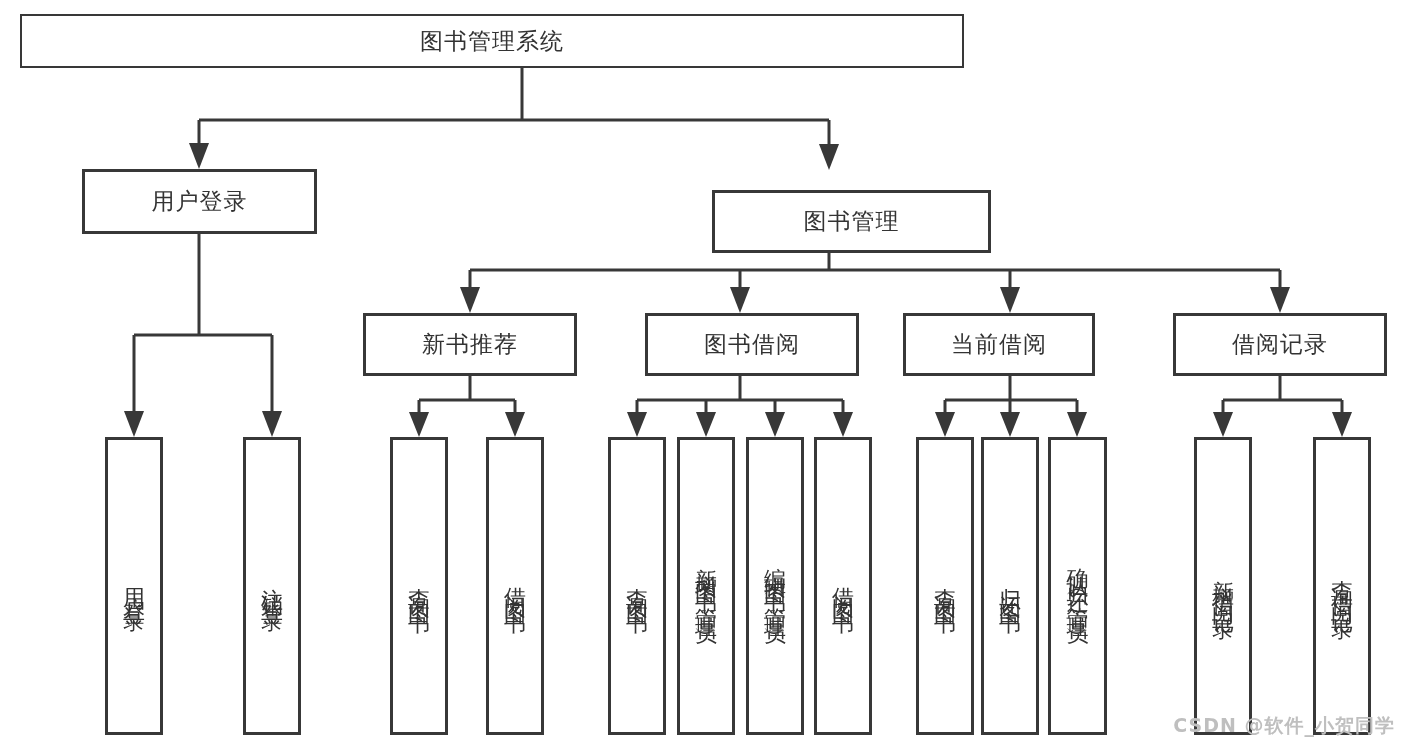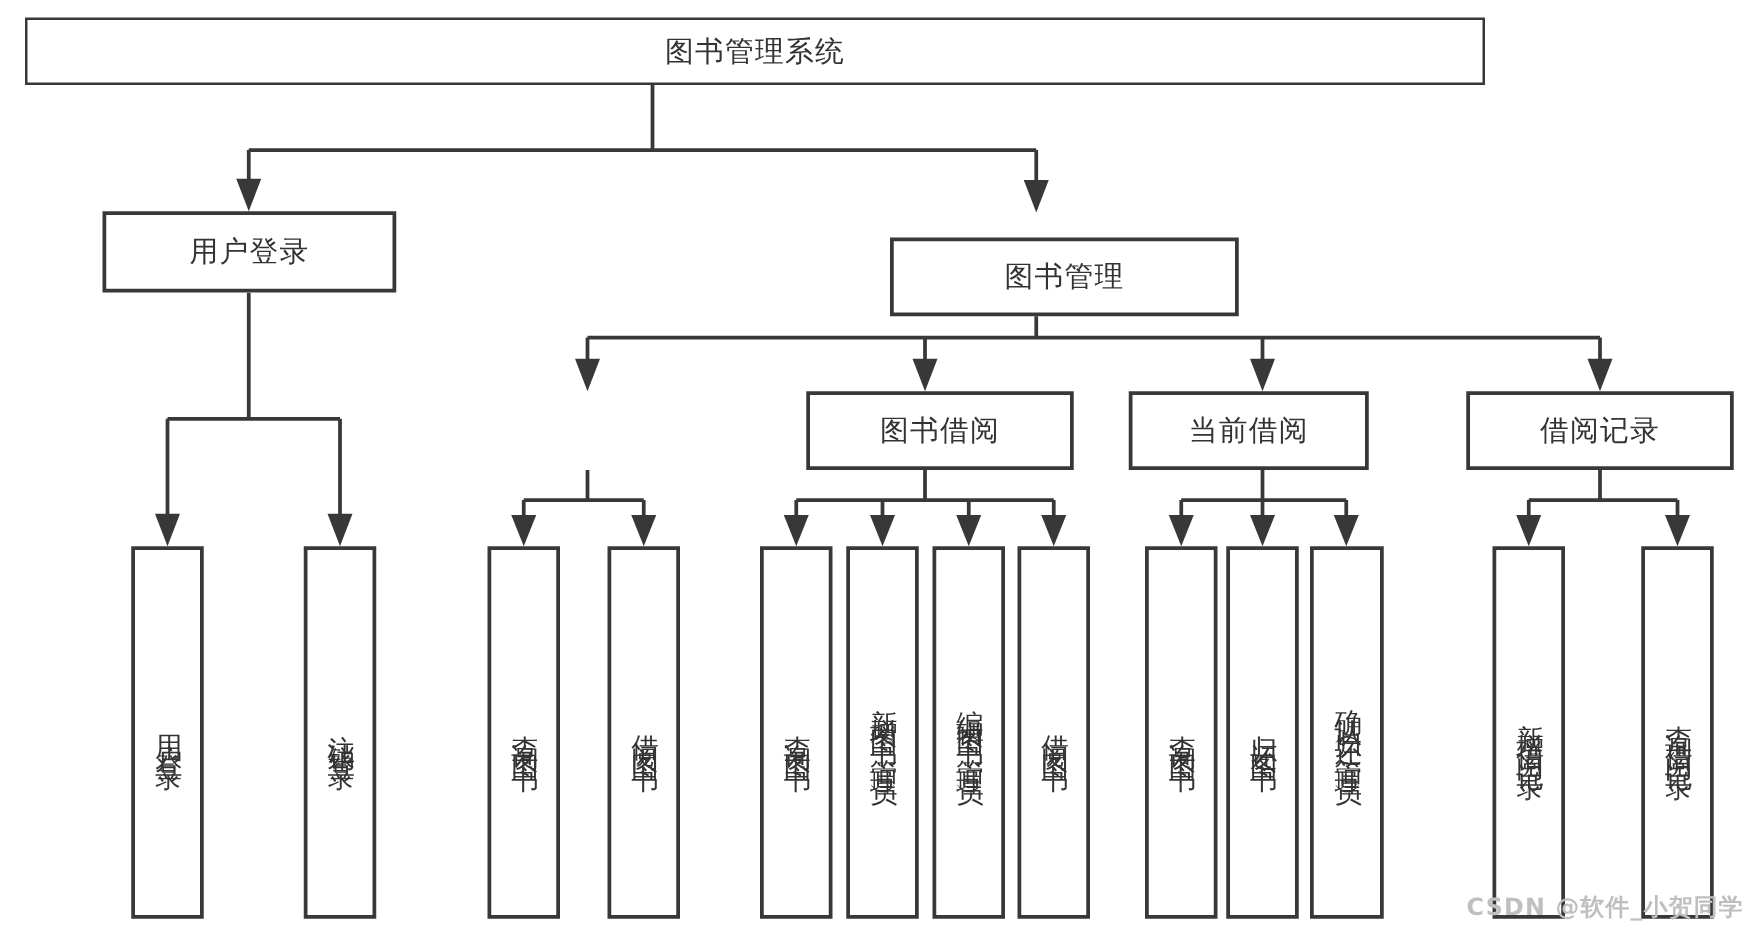--- a/index.html
+++ b/index.html
@@ -115,31 +115,34 @@
       <polygon class="arrow" points="1067,412 1087,412 1077,437"></polygon>
     </g>
 
     <g>
       <path class="wire" d="M1280 376 V400 M1223 400 H1342 M1223 400 V428 M1342 400 V428"></path>
       <polygon class="arrow" points="1213,412 1233,412 1223,437"></polygon>
       <polygon class="arrow" points="1332,412 1352,412 1342,437"></polygon>
     </g>
   </svg>
 
-  <div class="node hlabel root" style="left:20px;top:14px;width:1168px;height:54px;">
+  <div class="node hlabel root" style="left:20px;top:14px;width:944px;height:54px;">
     <span>图书管理系统</span>
   </div>
 
   <div class="node hlabel" style="left:82px;top:169px;width:235px;height:65px;">
     <span>用户登录</span>
   </div>
   <div class="node hlabel" style="left:712px;top:170px;width:279px;height:63px;margin-top:20px;">
     <span>图书管理</span>
   </div>
 
+  <div class="node hlabel" style="left:363px;top:313px;width:214px;height:63px;">
+    <span>新书推荐</span>
+  </div>
   <div class="node hlabel" style="left:633px;top:313px;width:214px;height:63px;margin-left:12px;">
     <span>图书借阅</span>
   </div>
   <div class="node hlabel" style="left:903px;top:313px;width:192px;height:63px;">
     <span>当前借阅</span>
   </div>
   <div class="node hlabel" style="left:1173px;top:313px;width:214px;height:63px;">
     <span>借阅记录</span>
   </div>
 

